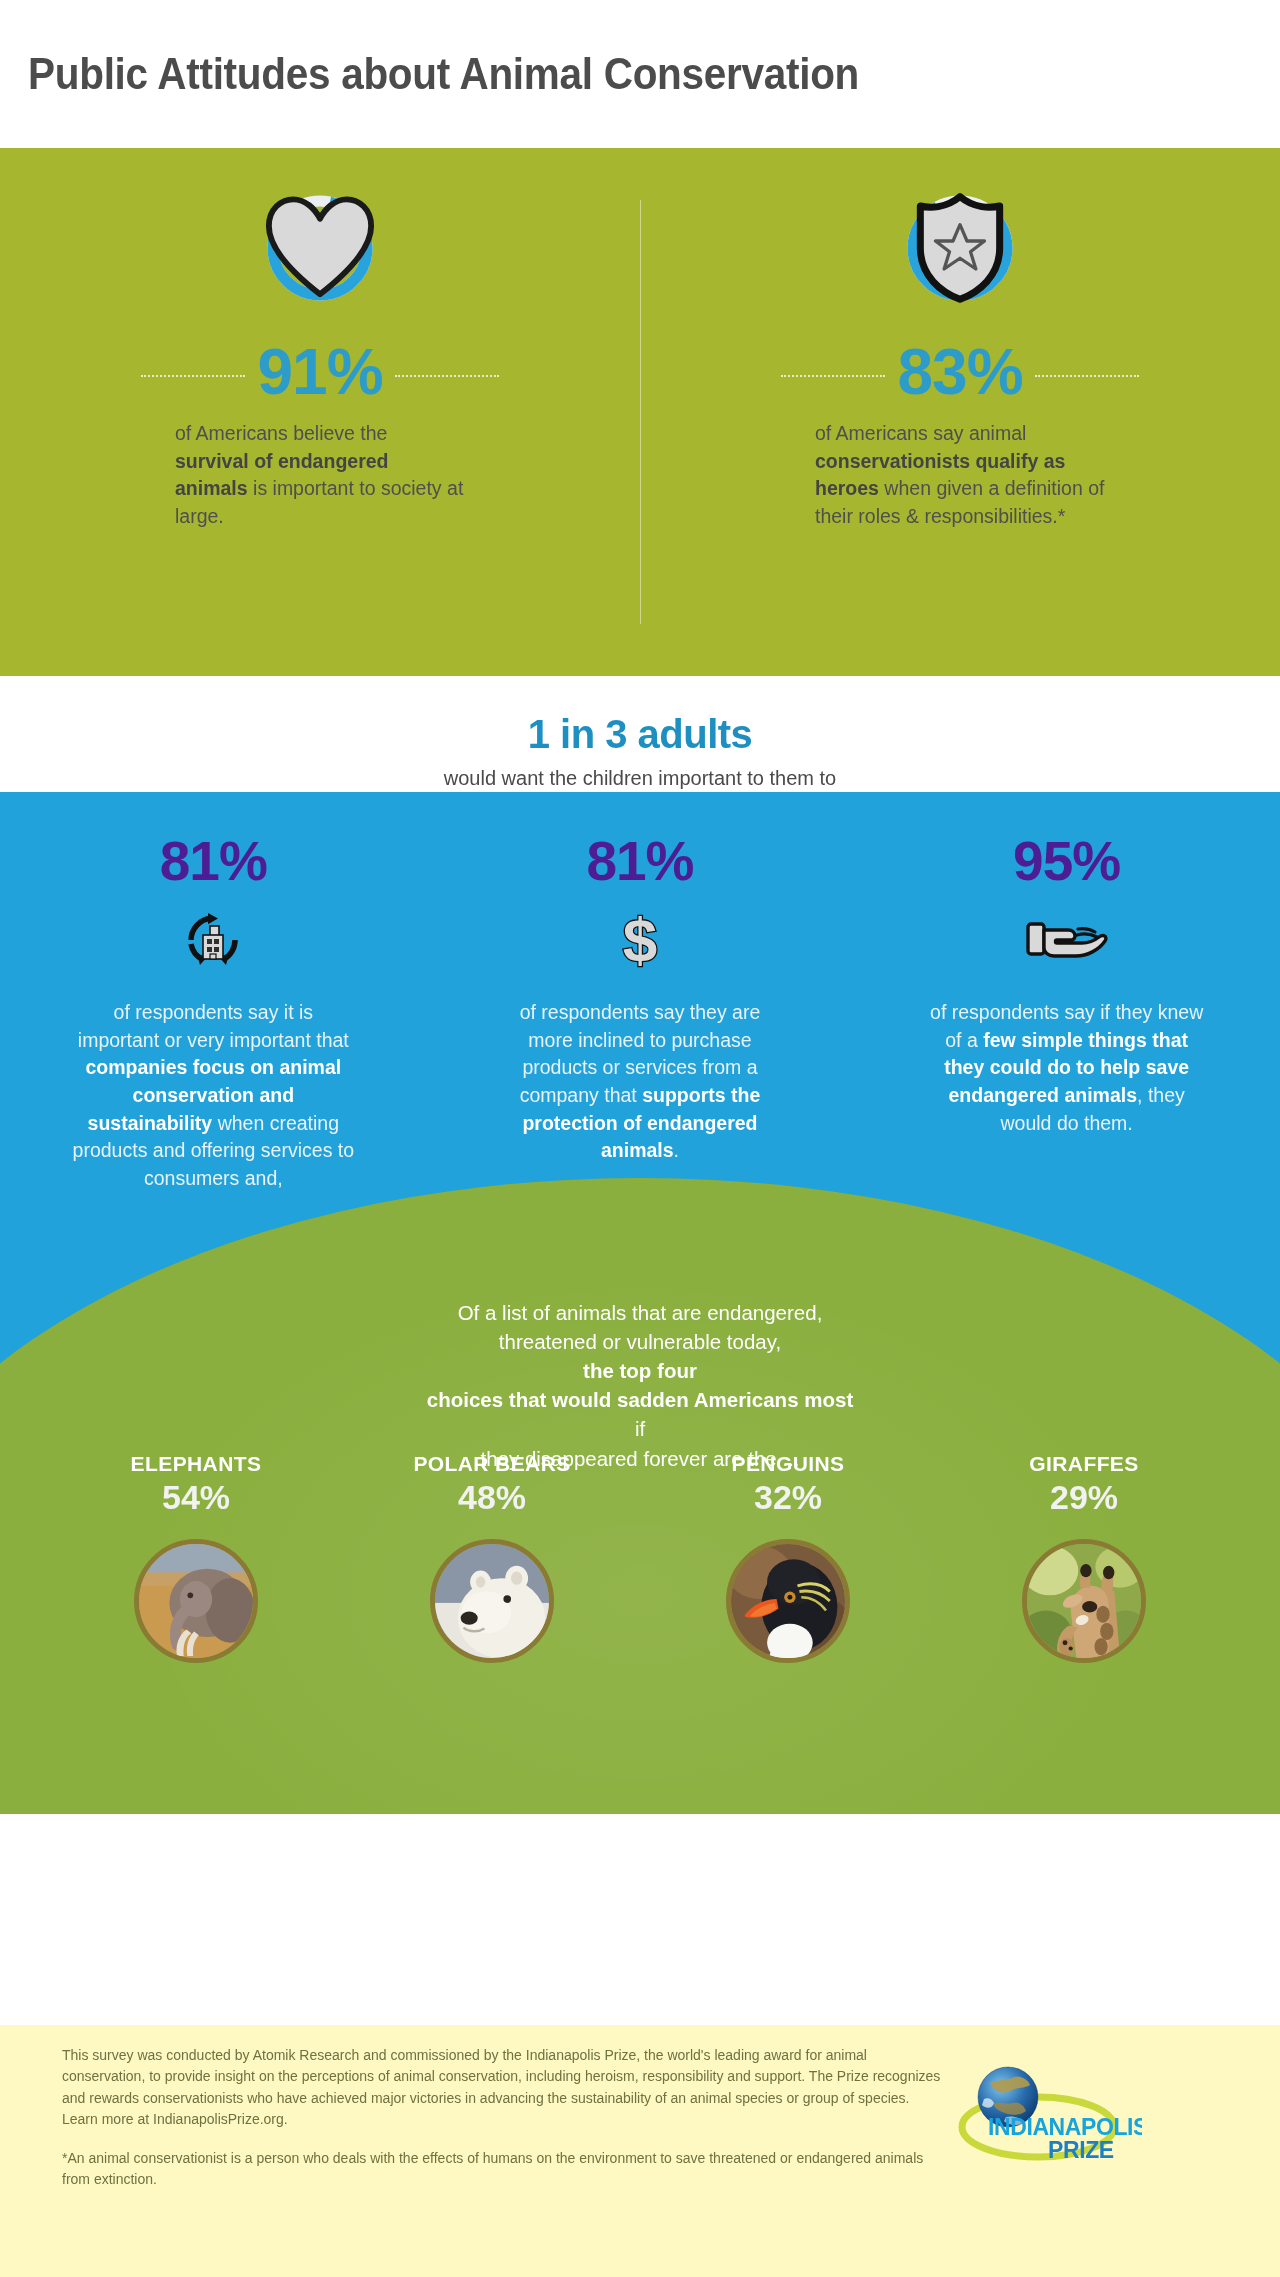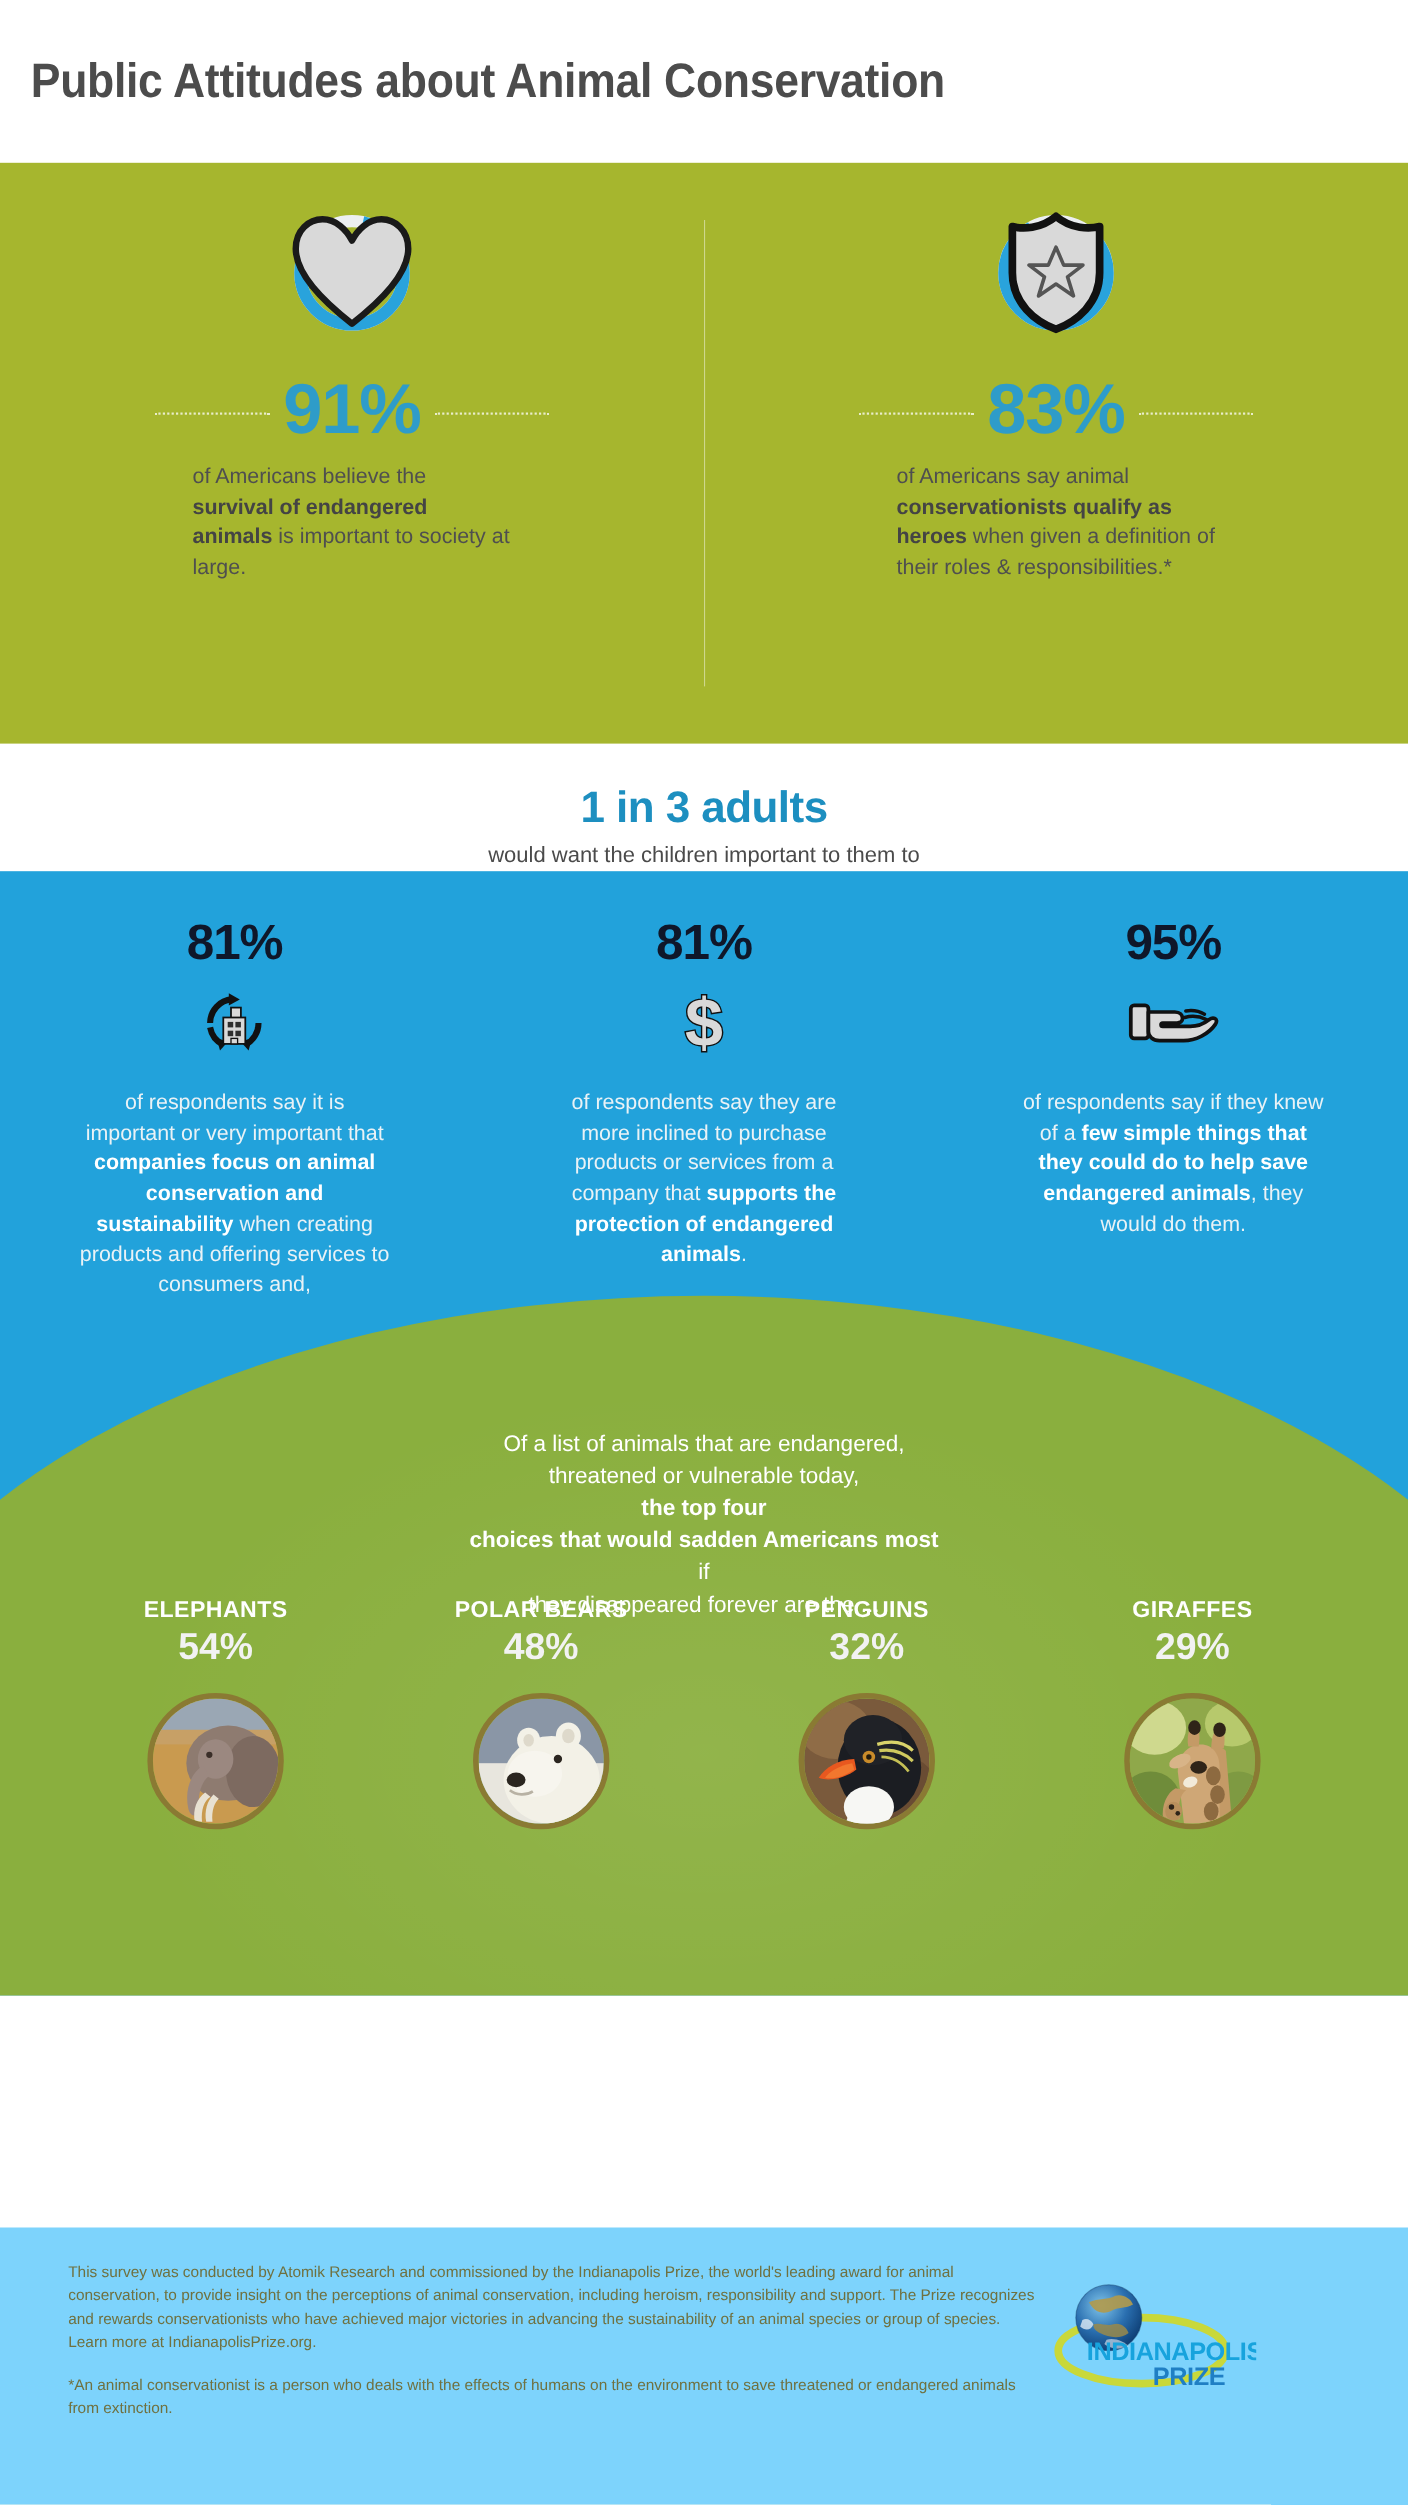--- a/index.html
+++ b/index.html
@@ -123,23 +123,23 @@
     z-index: 3;
   }
   .stat-col {
     width: 33.333%;
     display: flex;
     flex-direction: column;
     align-items: center;
     padding: 0 22px;
   }
   .stat-pct {
-    font-size: 45px;
+    font-size: 55px;
     font-weight: bold;
-    color: #0f172a;
+    color: #4c1d95;
     font-family: "Liberation Sans Narrow", "Liberation Sans", sans-serif;
     letter-spacing: -1px;
     line-height: 1;
   }
   .stat-icon {
     height: 74px;
     margin-top: 14px;
     display: flex;
     align-items: center;
     justify-content: center;
@@ -230,24 +230,24 @@
   }
   .animal-photo svg { width: 100%; height: 100%; display: block; }
 
   
   .footer {
     position: absolute;
     left: 0;
     bottom: 0;
     width: 100%;
     height: 252px;
-    background: #7dd3fc;
+    background: #fef9c3;
     z-index: 6;
     display: flex;
-    padding: 30px 40px 0 62px;
+    padding: 20px 40px 0 62px;
   }
   .footer-text {
     flex: 1;
     font-size: 14px;
     line-height: 1.52;
     color: #6f7140;
     font-family: "Liberation Sans Narrow", "Liberation Sans", sans-serif;
     max-width: 880px;
   }
   .footer-text p + p { margin-top: 18px; }

